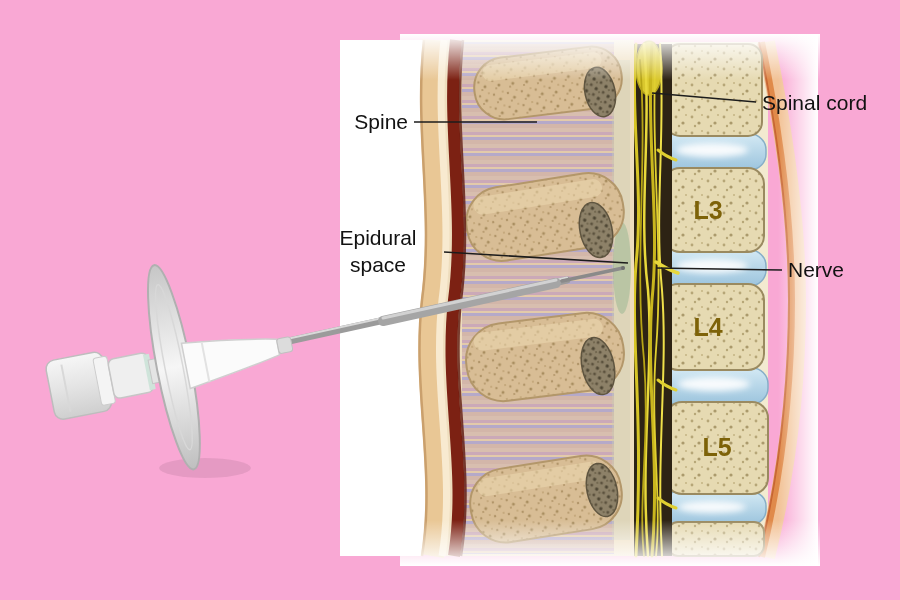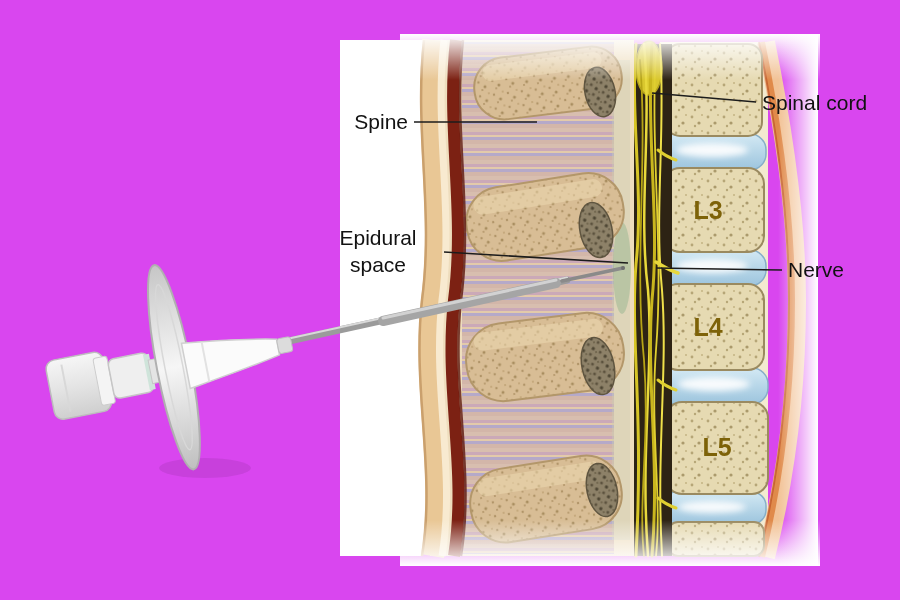--- a/index.html
+++ b/index.html
@@ -1,16 +1,16 @@
 <!DOCTYPE html>
 <html><head>
 <meta charset="utf-8">
 <style>
   html,body{margin:0;padding:0;background:#ffffff;}
-  .canvas{position:relative;width:900px;height:600px;background:#d946ef;overflow:hidden;
+  .canvas{position:relative;width:900px;height:600px;background:#f9a8d4;overflow:hidden;
           font-family:"Liberation Sans", sans-serif;}
   svg text{font-family:"Liberation Sans", sans-serif;}
   .anno{font-size:21px;fill:#121212;}
   .vlabel{font-size:25px;font-weight:700;fill:#7d6208;}
 </style>
 </head>
 <body>
 
 <div class="canvas">
 <svg width="900" height="600" viewBox="0 0 900 600">

